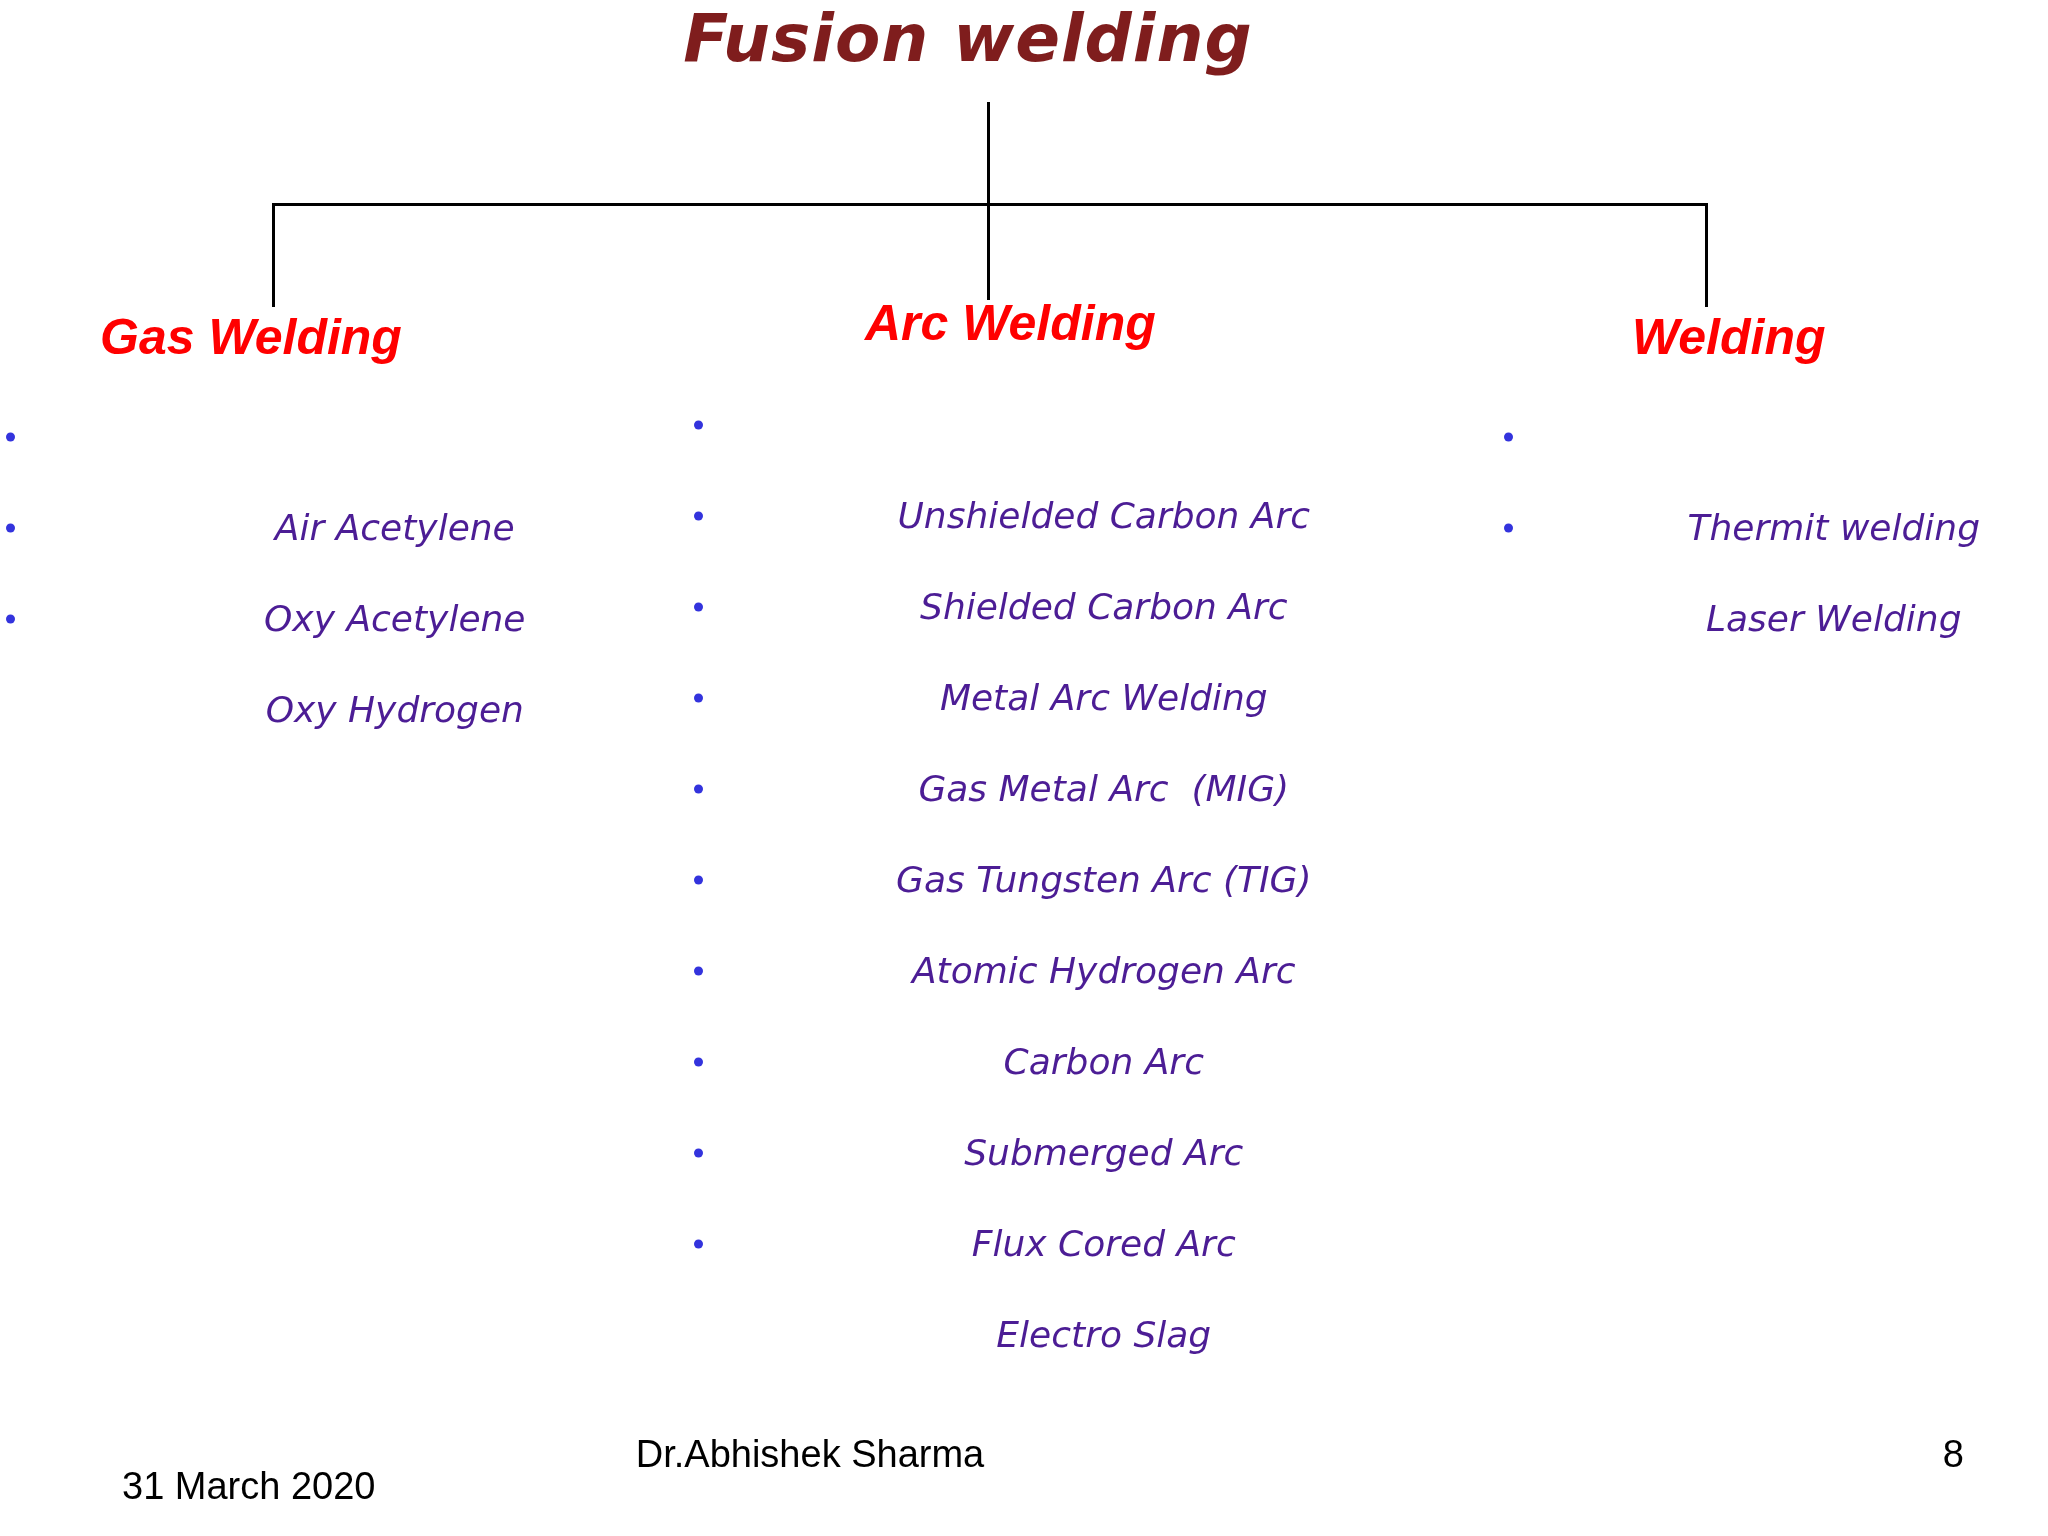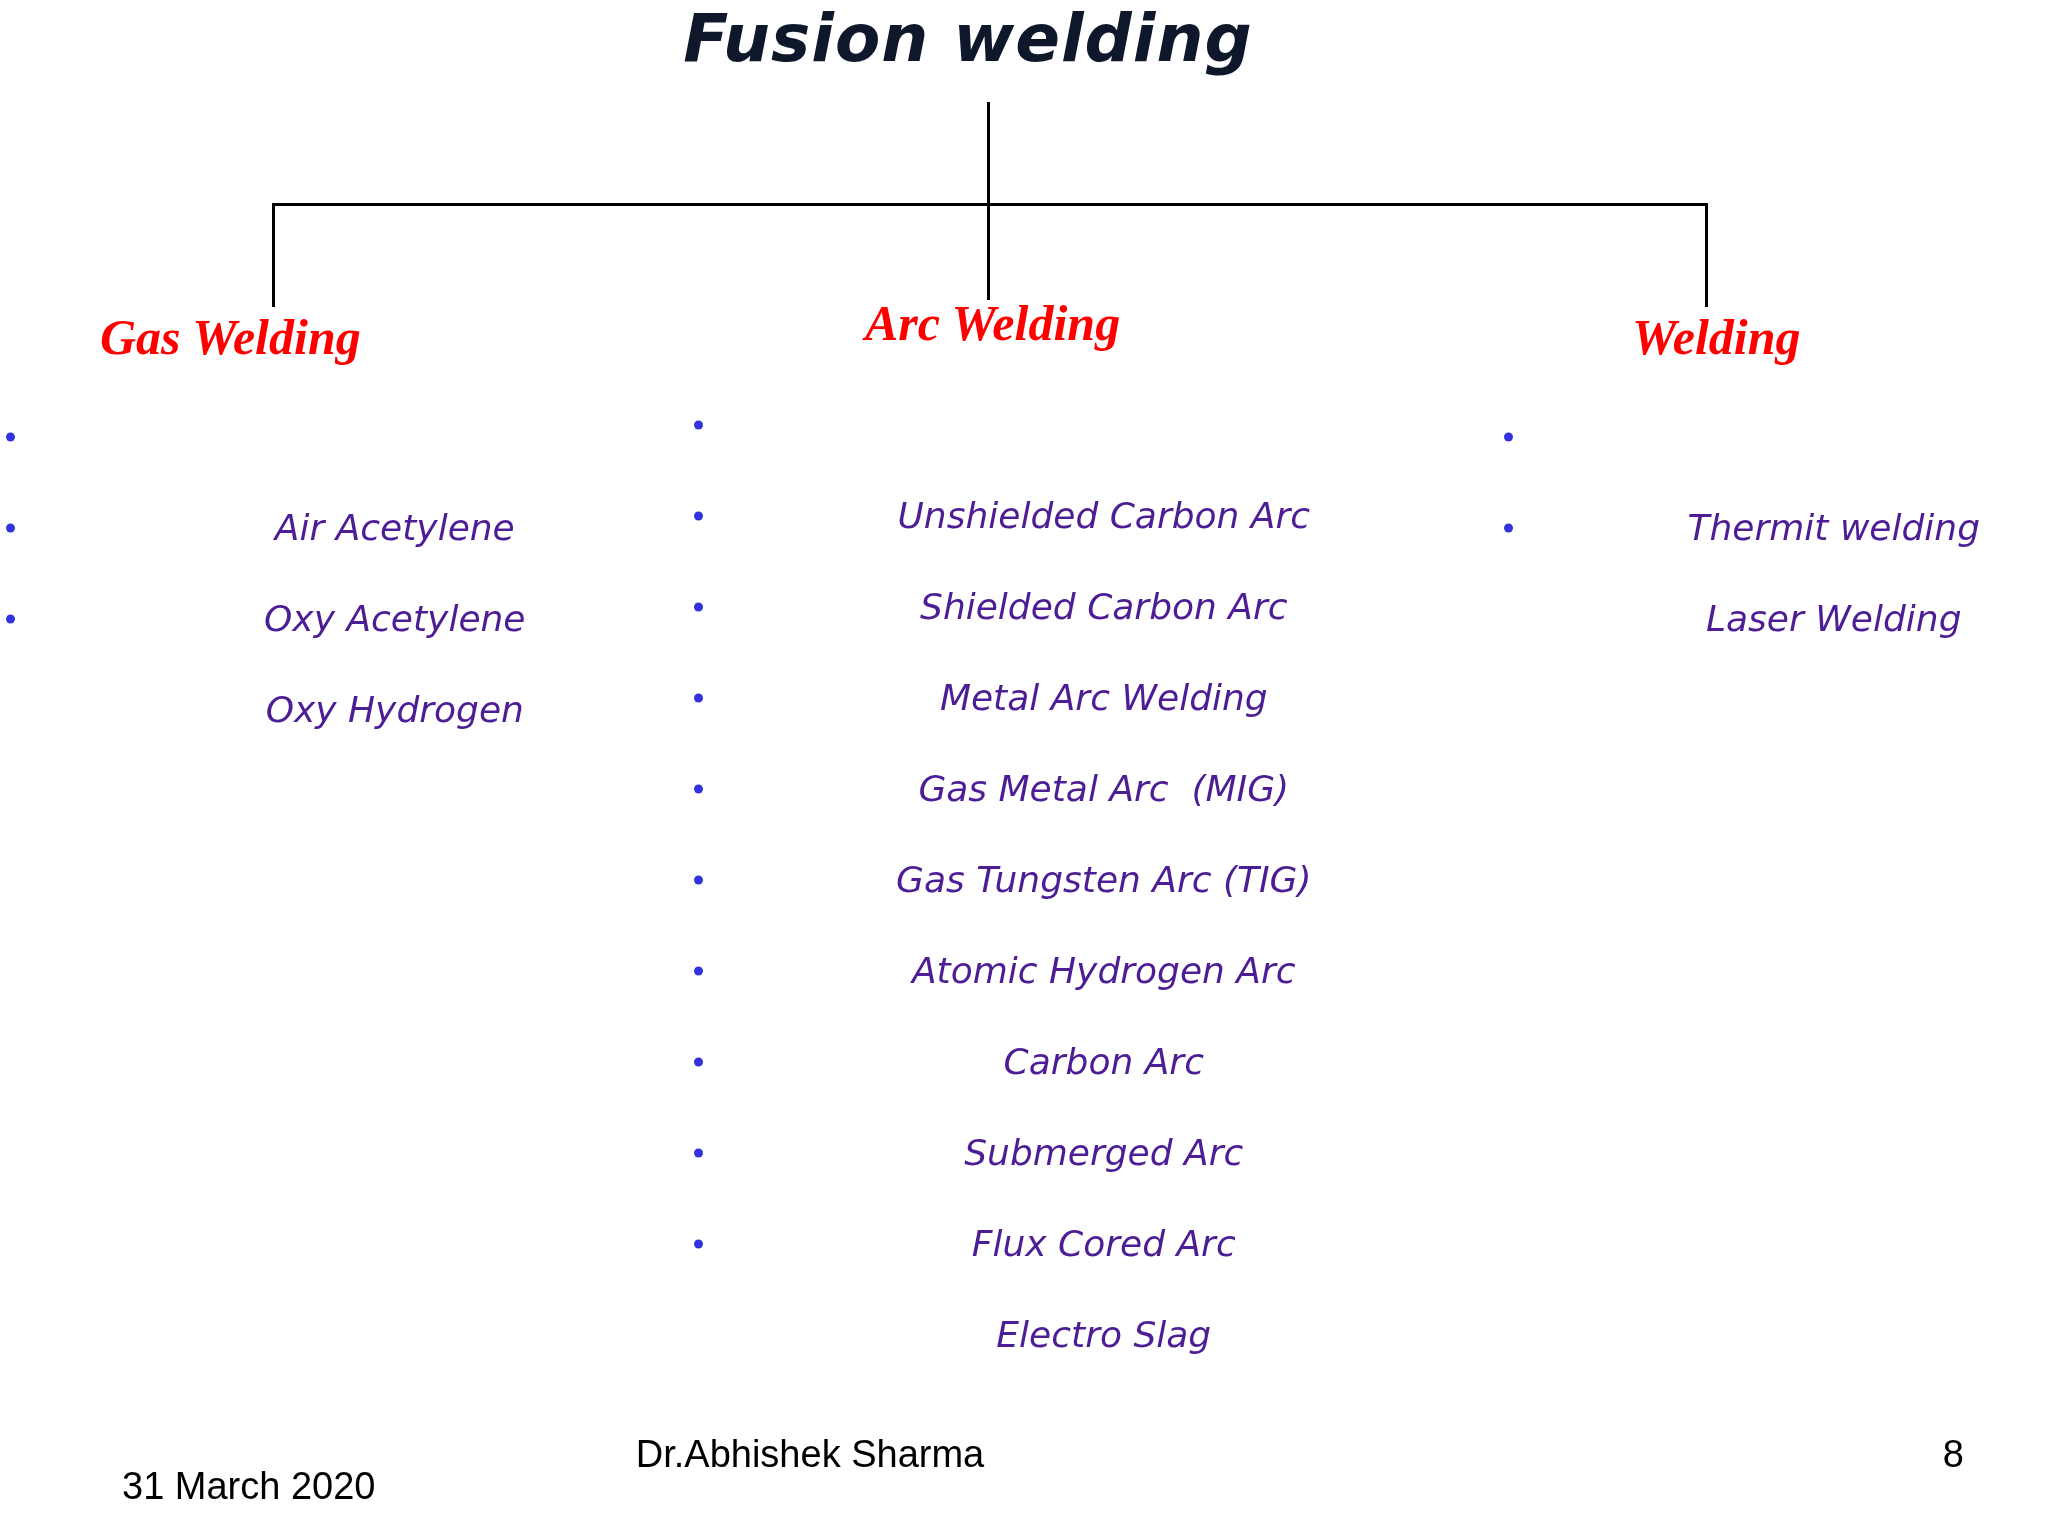--- a/index.html
+++ b/index.html
@@ -25,21 +25,21 @@
     background: #ffffff;
   }
 
   
   .slide-title {
     position: absolute;
     left: 0;
     top: 4px;
     width: 1936px;
     text-align: center;
-    color: #0f172a;
+    color: #7f1d1d;
     font-family: "DejaVu Sans", sans-serif;
     font-size: 66px;
     font-weight: bold;
     font-style: italic;
     letter-spacing: 1px;
     white-space: pre;
     line-height: 1.05;
   }
 
   
@@ -54,21 +54,21 @@
   .conn-drop-right { left: 1705px; top: 203px;  width: 3px;  height: 104px; }
 
   
   .branch { position: absolute; }
   .branch-gas    { left: 0px;    top: 310px; width: 660px; }
   .branch-arc    { left: 690px;  top: 296px; width: 700px; }
   .branch-others { left: 1400px; top: 310px; width: 640px; }
 
   .branch-heading {
     color: #ff0000;
-    font-family: Liberation Serif, serif;
+    font-family: Liberation Sans, sans-serif;
     font-size: 50px;
     font-weight: bold;
     font-style: italic;
     text-align: center;
     line-height: 1.1;
     white-space: pre;
     margin: 0;
   }
   .branch-gas    .branch-heading { text-align: left; padding-left: 100px; }
   .branch-arc    .branch-heading { text-align: left; padding-left: 175px; }

